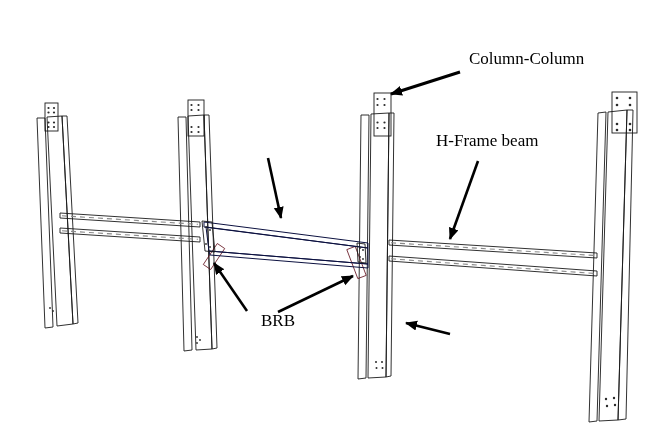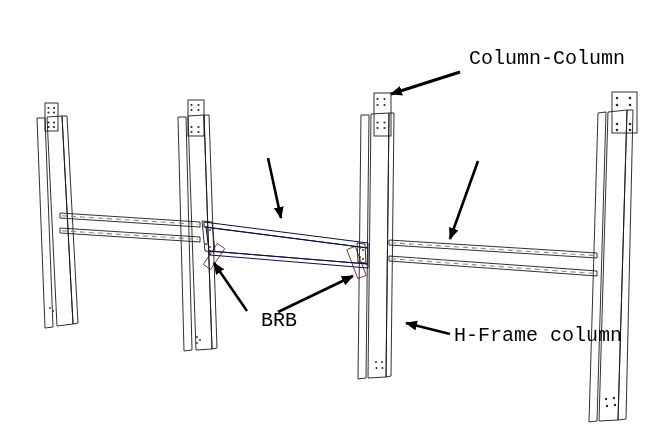--- a/index.html
+++ b/index.html
@@ -9,23 +9,22 @@
   }
   #stage svg { position:absolute; left:0; top:0; }
   svg polygon, svg rect { stroke:#1a1a1a; stroke-width:0.9; fill:none; }
   svg circle.dot { stroke:none; }
   .blue-part { stroke:#0c1140; stroke-width:1; }
   .brb-part { stroke:#5a0512; stroke-width:0.8; }
   .arrow-line { fill:none; stroke-width:2.6; }
   .arrow-line.thick { stroke-width:3; }
   .dash { stroke:#8a8a8a; stroke-width:1.1; stroke-dasharray:5 4; fill:none; }
   .lbl {
-    position:absolute; font-size:20px; line-height:20px; color:#000;
+    position:absolute; font-size:17px; line-height:20px; color:#000;
     white-space:nowrap;
-    font-family:Liberation Mono, monospace;
   }
   .lbl span { display:block; }
 </style>
 </head>
 <body>
 
 <div id="stage">
   <svg width="654" height="424" viewBox="0 0 654 424">
     <defs>
       <marker id="ah" markerUnits="userSpaceOnUse" markerWidth="13" markerHeight="11" refX="11" refY="5" orient="auto">
@@ -165,15 +164,15 @@
       <path class="arrow-line" d="M478,161 L450,239" marker-end="url(#ah)"></path>
       <path class="arrow-line" d="M247,311 L214,263" marker-end="url(#ah)"></path>
       <path class="arrow-line" d="M278,312 L353,276" marker-end="url(#ah)"></path>
       <path class="arrow-line" d="M450,334 L406,323" marker-end="url(#ah)"></path>
     </g>
   </svg>
 
   <div class="lbl" style="left:469px; top:49px;">
     <span>Column-Column</span>
   </div>
+  <div class="lbl" style="left:436px; top:131px;">H-Frame beam</div>
   <div class="lbl" style="left:237px; top:311px;margin-left:24px;">BRB</div>
-  <div class="lbl" style="left:454px; top:326px;">H-Frame column</div>
 </div>
 
 </body></html>

